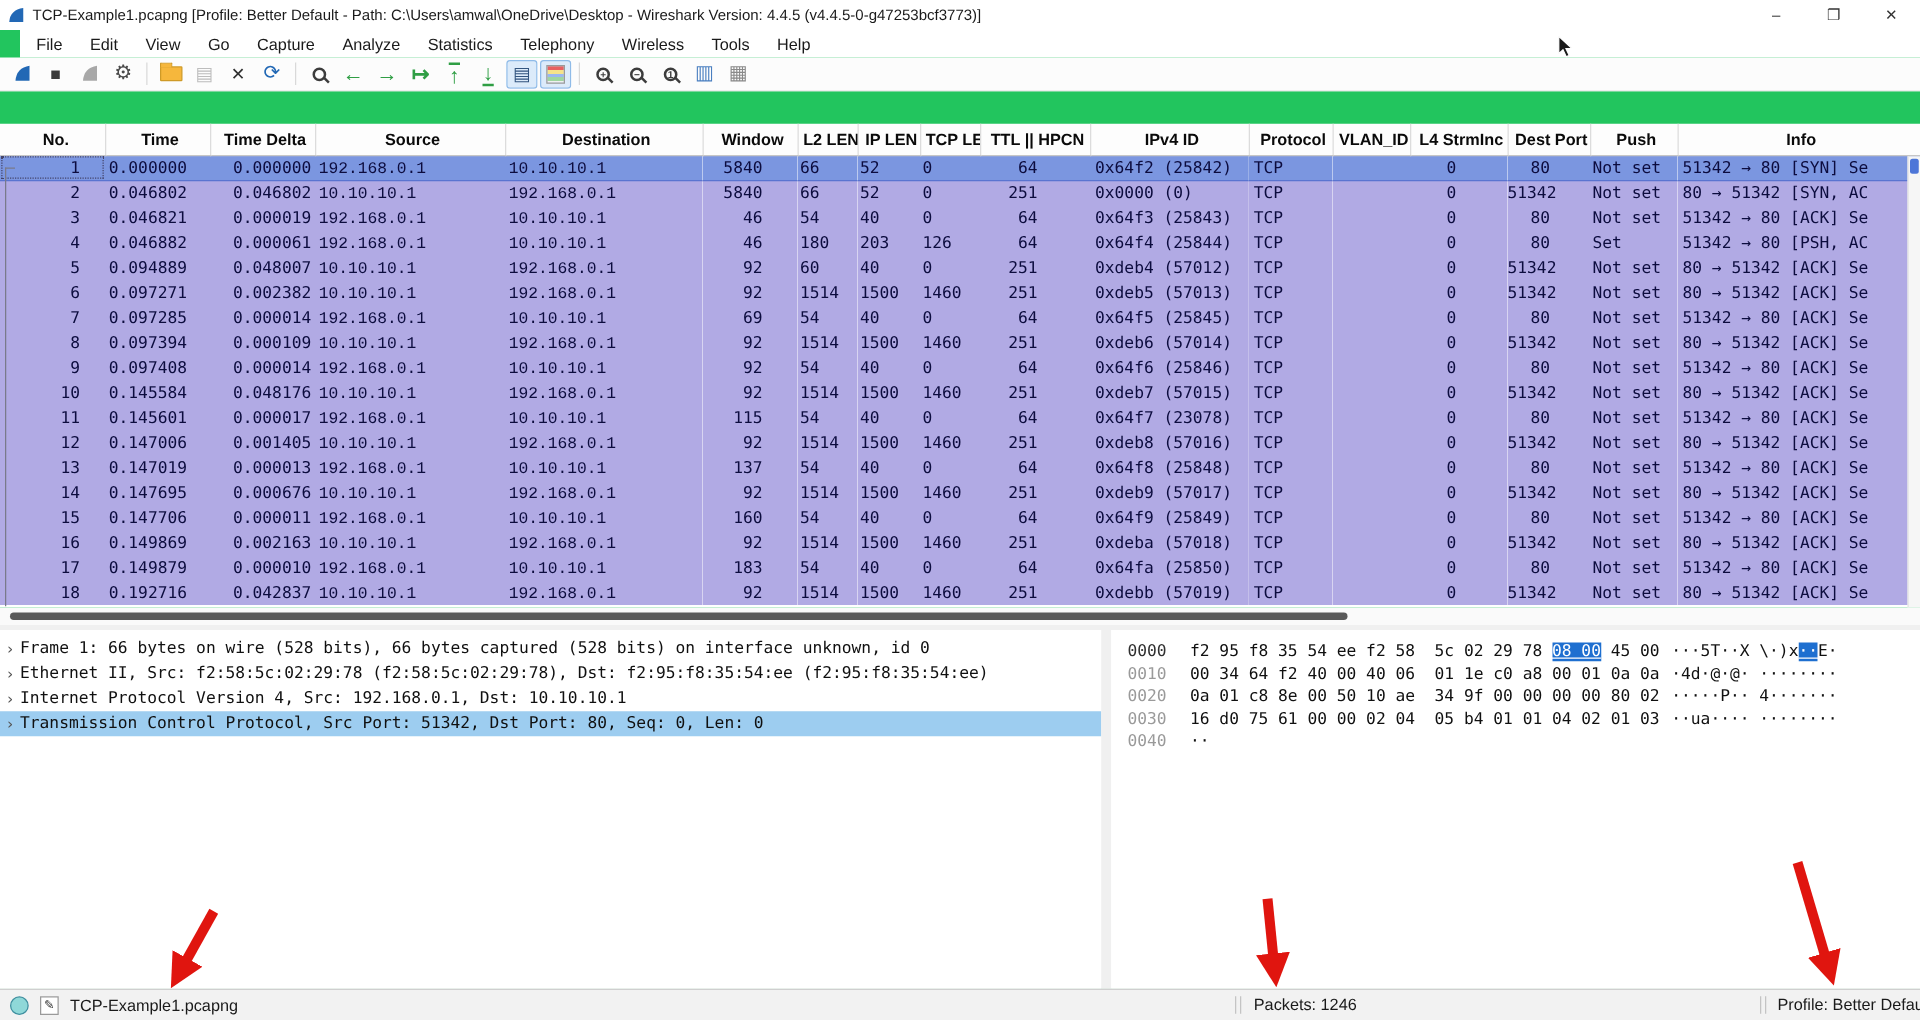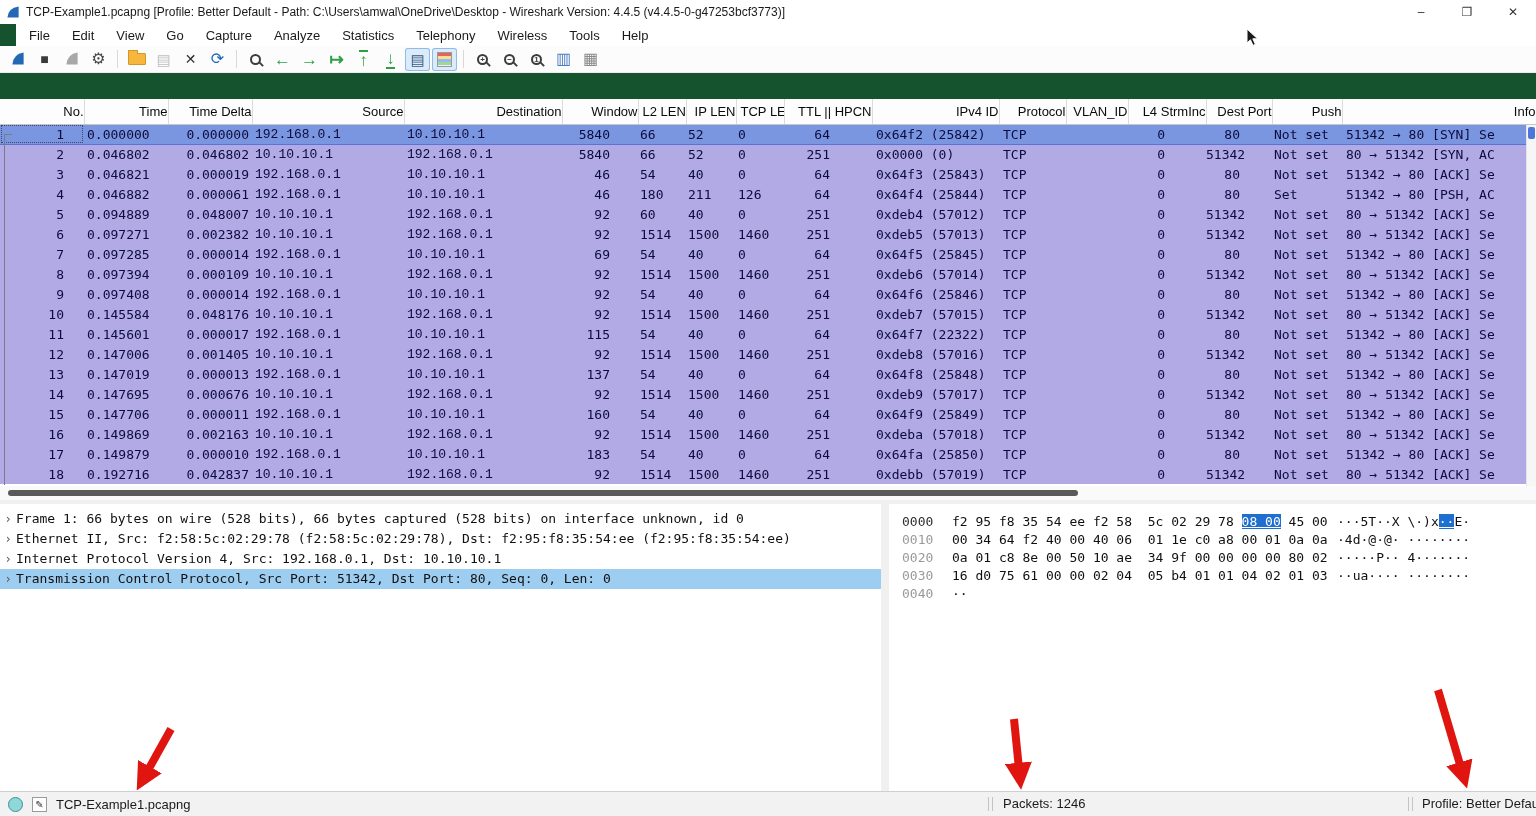--- a/index.html
+++ b/index.html
@@ -1,18 +1,18 @@
 <!DOCTYPE html>
 <html><head>
 <meta charset="utf-8">
 <style>
   * { margin:0; padding:0; box-sizing:border-box; }
   html,body { width:1536px; height:816px; overflow:hidden; background:#fff;
     font-family:"Liberation Sans", sans-serif; }
-  .app { position:absolute; inset:0; width:1536px; height:816px; background:#14532d; }
+  .app { position:absolute; inset:0; width:1536px; height:816px; background:#22c55e; }
 
   
   .titlebar { position:absolute; left:0; top:0; width:1536px; height:24px; background:#ffffff;
     display:flex; align-items:center; }
   .fin-logo { width:14px; height:16px; margin:0 6px 0 6px; }
   .title-text { font-size:12px; color:#1a1a1a; white-space:nowrap; }
   .win-controls { position:absolute; right:0; top:0; height:24px; display:flex; }
   .win-btn { width:46px; height:24px; display:flex; align-items:center; justify-content:center;
     font-size:12px; color:#333; }
 
@@ -55,21 +55,21 @@
     color:#2268c8; font-weight:bold; font-size:12px; line-height:13px; text-align:center; margin-right:3px; }
   .caret-btn { font-size:8px; color:#555; padding:2px 4px; border-left:1px solid #d0d0d0; }
   .plus-btn { font-size:15px; color:#333; margin:0 8px 0 8px; }
   .fbuttons { display:flex; align-items:center; margin-left:6px; }
   .fbtn { font-size:12px; color:#111; white-space:nowrap; display:flex; align-items:flex-end; gap:2px; }
   .fcaret { font-size:7px; color:#444; padding-bottom:1px; }
 
   
   .packet-area { position:absolute; left:0; top:99px; width:1536px; height:387px; background:#fff; }
   table.pl { border-collapse:collapse; table-layout:fixed; width:1536px; }
-  .pl th { height:25px; font-size:13px; font-weight:400; color:#0a0a0a; text-align:right;
+  .pl th { height:25px; font-size:13px; font-weight:700; color:#0a0a0a; text-align:center;
     padding:0 0 0 4px; border-right:1px solid #dcdcdc; border-bottom:1px solid #c6c6c6;
     background:#fdfdfd; white-space:nowrap; overflow:hidden; }
   .pl th.c0 { padding-left:6px; }
   .pl td { height:20px; font-family:"DejaVu Sans Mono", monospace; font-size:13px; color:#0c0c3e;
     white-space:nowrap; overflow:hidden; padding:0; }
   .pl tr.prow { background:#b1aae4; }
   .pl tr.prow.selected { background:#7b96e0; border-bottom:1px solid #5a74d0; }
   .pl tr.selected td:first-child { outline:1px dotted #44446a; outline-offset:-2px; }
   td.c0 { text-align:right; padding-right:20px; }
   td.c1 { padding-left:3px; }
@@ -376,21 +376,21 @@
             <td class="c16">51342 → 80 [ACK] Se</td>
           </tr>
           <tr class="prow">
             <td class="c0">4</td>
             <td class="c1">0.046882</td>
             <td class="c2">0.000061</td>
             <td class="c3">192.168.0.1</td>
             <td class="c4">10.10.10.1</td>
             <td class="c5">46</td>
             <td class="c6">180</td>
-            <td class="c7">211</td>
+            <td class="c7">203</td>
             <td class="c8">126</td>
             <td class="c9">64</td>
             <td class="c10">0x64f4 (25844)</td>
             <td class="c11">TCP</td>
             <td class="c12"></td>
             <td class="c13">0</td>
             <td class="c14">80</td>
             <td class="c15">Set</td>
             <td class="c16">51342 → 80 [PSH, AC</td>
           </tr>
@@ -512,21 +512,21 @@
             <td class="c0">11</td>
             <td class="c1">0.145601</td>
             <td class="c2">0.000017</td>
             <td class="c3">192.168.0.1</td>
             <td class="c4">10.10.10.1</td>
             <td class="c5">115</td>
             <td class="c6">54</td>
             <td class="c7">40</td>
             <td class="c8">0</td>
             <td class="c9">64</td>
-            <td class="c10">0x64f7 (22322)</td>
+            <td class="c10">0x64f7 (23078)</td>
             <td class="c11">TCP</td>
             <td class="c12"></td>
             <td class="c13">0</td>
             <td class="c14">80</td>
             <td class="c15">Not set</td>
             <td class="c16">51342 → 80 [ACK] Se</td>
           </tr>
           <tr class="prow">
             <td class="c0">12</td>
             <td class="c1">0.147006</td>

